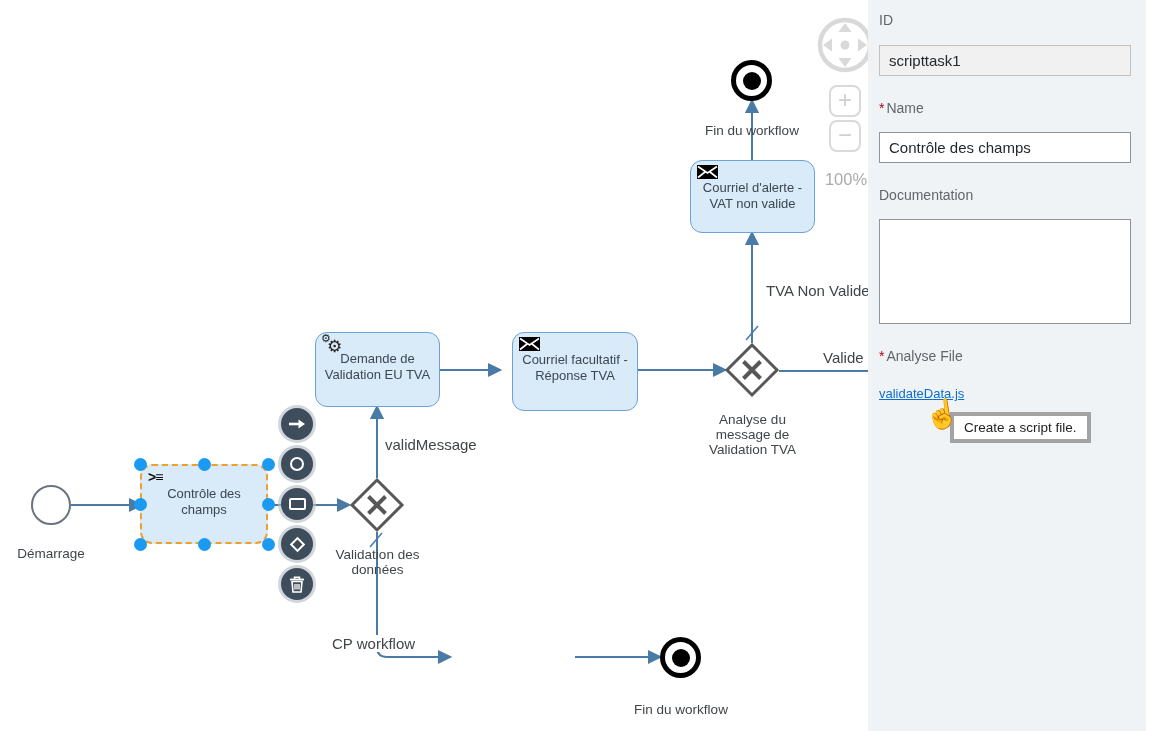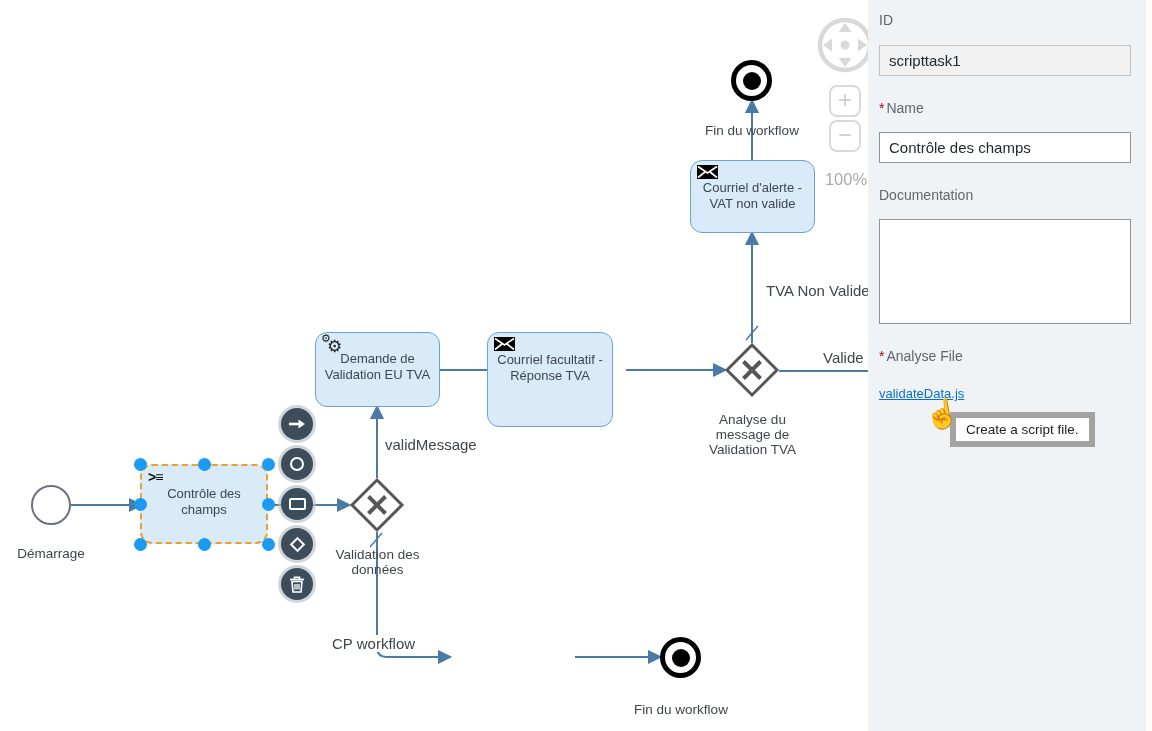--- a/index.html
+++ b/index.html
@@ -48,21 +48,21 @@
   .panel-label { position:absolute; left:11px; font-size:14px; color:#61666b; }
   .req { color:#b00015; margin-right:2px; }
   .panel-input { position:absolute; left:11px; width:252px; height:31px; font-family:"Liberation Sans", sans-serif;
                  font-size:15px; color:#24292e; padding:0 9px; }
   #id-input { top:45px; background:#f1f1f1; border:1px solid #c2c2c2; }
   #name-input { top:132px; background:#fff; border:1px solid #8f9499; }
   #doc-textarea { position:absolute; left:11px; top:219px; width:252px; height:105px; background:#fff;
                   border:1px solid #8f9499; resize:none; font-family:"Liberation Sans", sans-serif; font-size:14px; }
   #script-link { position:absolute; left:11px; top:386px; font-size:13px; color:#0a6ed1; text-decoration:underline; cursor:pointer; }
   #hand-cursor { position:absolute; left:57px; top:398px; font-size:28px; color:#4a4a4a; transform:rotate(-8deg); z-index:5; }
-  #tooltip { position:absolute; left:82px; top:412px; background:#fff; border:6px solid #a3a3a3;
+  #tooltip { position:absolute; left:82px; top:412px; background:#fff; border:4px solid #a3a3a3;
              font-size:13.5px; color:#222; padding:4px 10px; white-space:nowrap; z-index:4; }
 </style>
 </head>
 <body>
 
 <div id="stage">
 
   <div id="canvas">
 
     <svg class="edges" width="898" height="731">
@@ -161,21 +161,21 @@
     <div class="node-label" style="left:704px; top:412px; width:97px;">Analyse du message de Validation TVA</div>
 
     <div class="task" style="left:315px; top:332px; width:125px; height:75px;">
       <span class="corner-icon gear-icon">
         <span class="g1">⚙</span>
           <span class="g2">⚙</span>
       </span>
       <div class="task-label" style="top:18px;">Demande de Validation EU TVA</div>
     </div>
 
-    <div class="task" style="left:487px; top:332px; width:126px; height:95px;">
+    <div class="task" style="left:512px; top:332px; width:126px; height:79px;">
       <span class="corner-icon">
         <svg width="21" height="14" viewBox="0 0 21 14">
             <rect width="21" height="14" fill="#000"></rect>
           <path d="M1,1.5 L10.5,8 L20,1.5 M1,12.5 L8,7 M20,12.5 L13,7" stroke="#fff" stroke-width="1.6" fill="none"></path>
           </svg>
       </span>
       <div class="task-label" style="top:19px;">Courriel facultatif - Réponse TVA</div>
     </div>
 
     <div class="task" style="left:690px; top:160px; width:125px; height:73px;">

